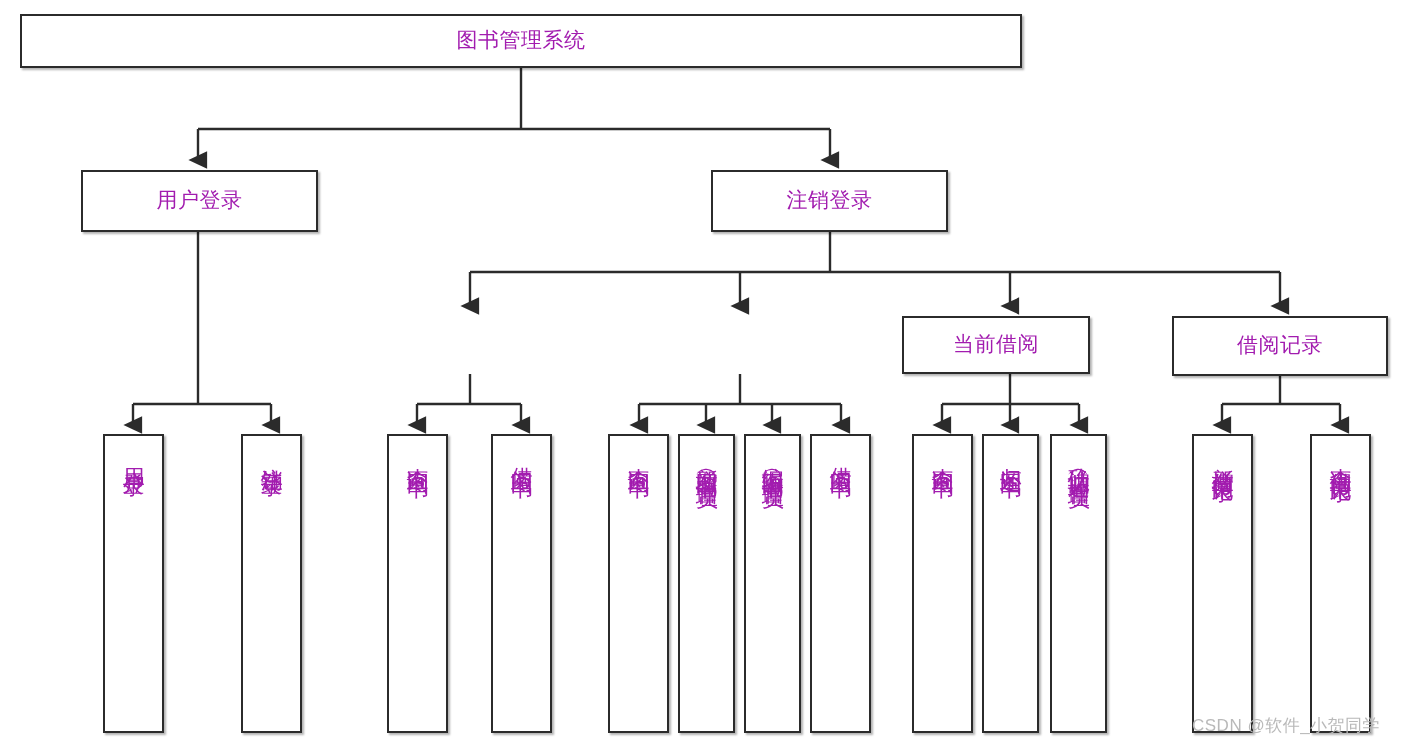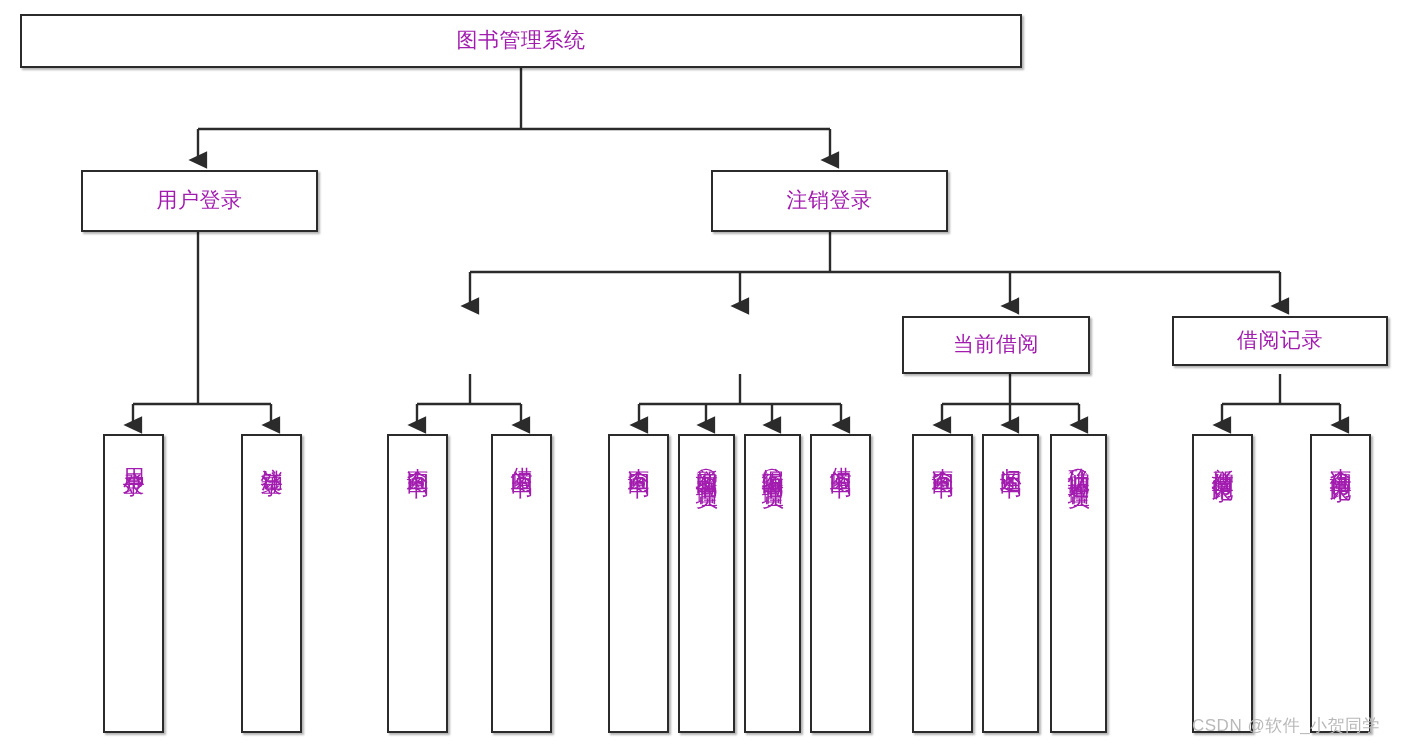--- a/index.html
+++ b/index.html
@@ -128,21 +128,21 @@
   <div class="node horiz" style="left:81px; top:170px; width:237px; height:62px;">
     <span class="lbl">用户登录</span>
   </div>
   <div class="node horiz" style="left:711px; top:170px; width:237px; height:62px;">
     <span class="lbl">注销登录</span>
   </div>
 
   <div class="node horiz" style="left:902px; top:316px; width:188px; height:58px;">
     <span class="lbl">当前借阅</span>
   </div>
-  <div class="node horiz" style="left:1172px; top:316px; width:216px; height:50px;">
+  <div class="node horiz" style="left:1172px; top:316px; width:216px; height:60px;">
     <span class="lbl">借阅记录</span>
   </div>
 
   <div class="node vert" style="left:103px; top:434px; width:61px; height:299px;">
     <span class="lbl">用户登录</span>
   </div>
   <div class="node vert" style="left:241px; top:434px; width:61px; height:299px;">
     <span class="lbl">注销登录</span>
   </div>
 

